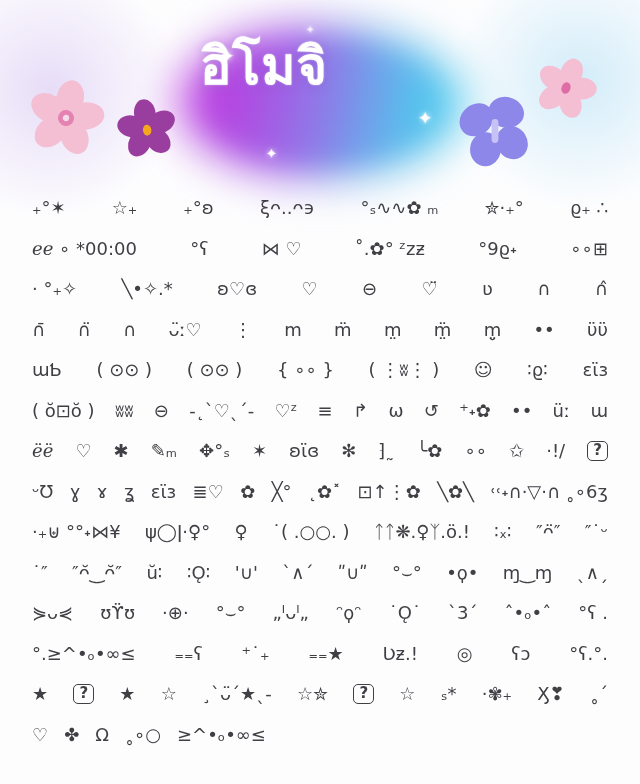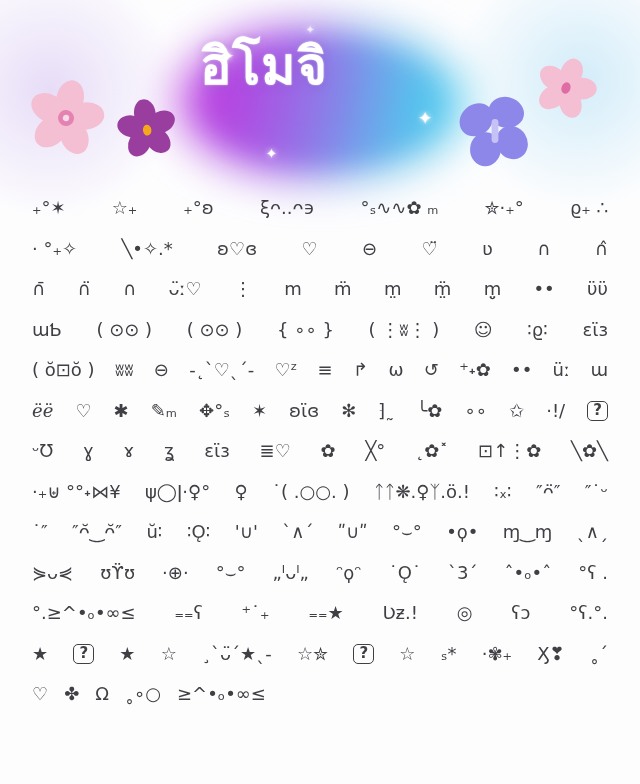--- a/index.html
+++ b/index.html
@@ -136,20 +136,28 @@
 
 <div class="symbol-grid" id="symbol-grid" style="color: rgb(63, 63, 68);">
     <div class="sym-row">
       <span class="sym">₊°✶</span>
       <span class="sym">☆₊</span>
       <span class="sym">₊°ʚ</span>
       <span class="sym">ξᴖ..ᴖ϶</span>
       <span class="sym">°ₛ∿∿✿ ₘ</span>
       <span class="sym">✮·₊°</span>
       <span class="sym">ϱ₊ ∴</span>
+    </div>
+    <div class="sym-row">
+      <span class="sym">ℯℯ ∘ *00:00</span>
+      <span class="sym">°ʕ</span>
+      <span class="sym">⋈ ♡</span>
+      <span class="sym">˚.✿° ᶻzƶ</span>
+      <span class="sym">°9ϱ˖</span>
+      <span class="sym">∘∘⊞</span>
     </div>
     <div class="sym-row">
       <span class="sym">· °₊✧</span>
       <span class="sym">╲•✧.*</span>
       <span class="sym">ʚ♡ɞ</span>
       <span class="sym">♡</span>
       <span class="sym">⊖</span>
       <span class="sym">♡̈</span>
       <span class="sym">ʋ</span>
       <span class="sym">∩</span>
@@ -215,20 +223,21 @@
       <span class="sym">ɣ</span>
       <span class="sym">ɤ</span>
       <span class="sym">ʓ</span>
       <span class="sym">ɛϊɜ</span>
       <span class="sym">≣♡</span>
       <span class="sym">✿</span>
       <span class="sym">╳°</span>
       <span class="sym">˛✿˟</span>
       <span class="sym">⊡↑⋮✿</span>
       <span class="sym">╲✿╲</span>
+      <span class="sym">˓˓˖∩·▽·∩ ˳∘6ӡ</span>
     </div>
     <div class="sym-row">
       <span class="sym">·₊⊎ °°˖⋈¥</span>
       <span class="sym">ψ◯ǀ·♀°</span>
       <span class="sym">♀</span>
       <span class="sym">˙( .○○. )</span>
       <span class="sym">ᛏᛏ❋.♀ᛉ.ӧ.!</span>
       <span class="sym">∶ₓ∶</span>
       <span class="sym">″ᴖ̈″</span>
       <span class="sym">″˙ᵕ</span>

